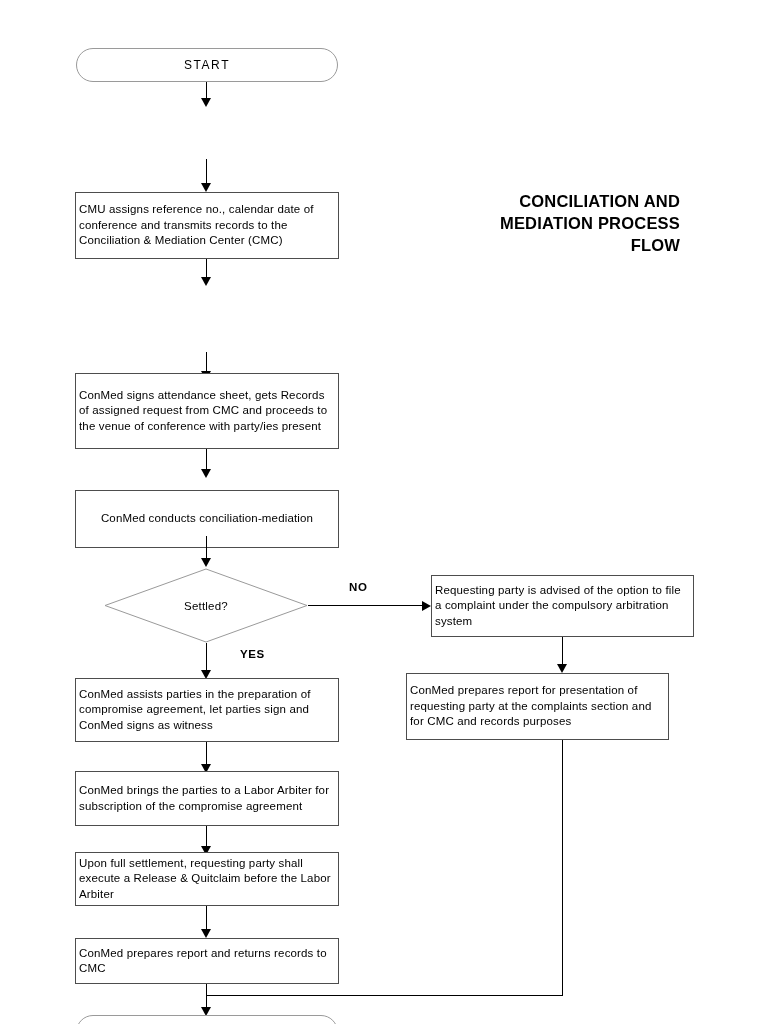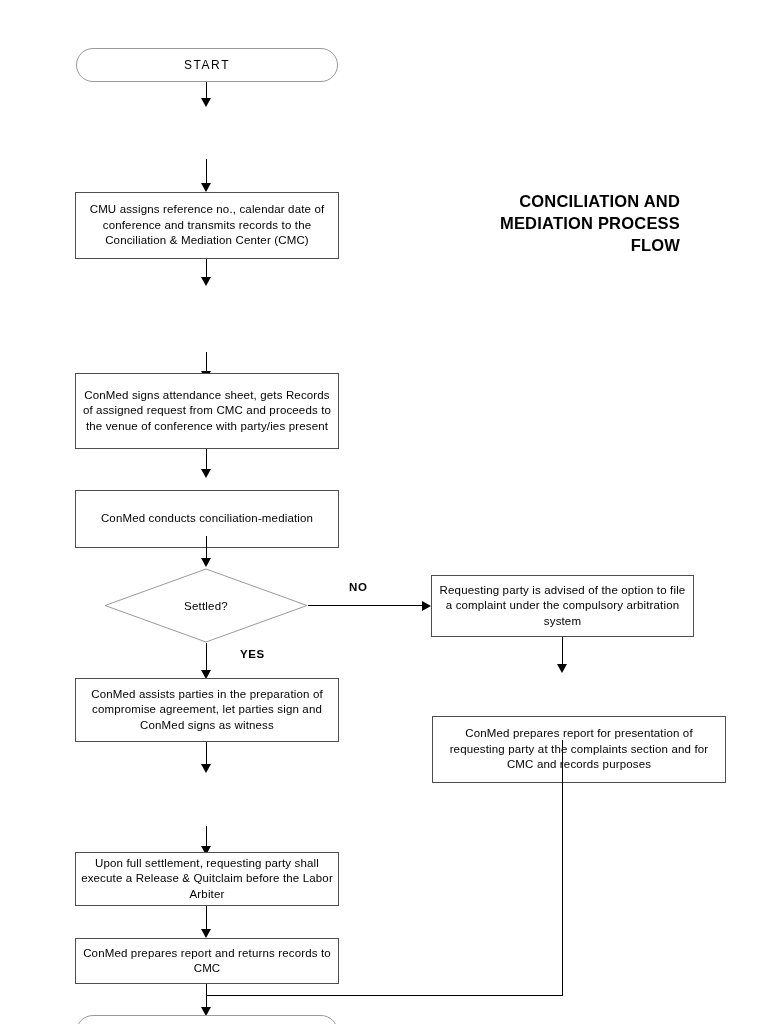--- a/index.html
+++ b/index.html
@@ -19,21 +19,20 @@
     overflow: hidden;
   }
 
   
   .node {
     position: absolute;
     box-sizing: border-box;
     display: flex;
     align-items: center;
     justify-content: center;
-    text-align: center;
     color: #000000;
     background: #ffffff;
   }
 
   .process {
     border: 1px solid #4d4d4d;
     font-size: 11.5px;
     line-height: 15.5px;
     letter-spacing: 0.15px;
     padding: 2px 3px;
@@ -181,34 +180,37 @@
   <div class="vline" style="left:206px; top:643px; height:30px;"></div>
   <div class="arrow-down" style="left:201px; top:670px;"></div>
 
   <div class="node process" style="left:431px; top:575px; width:263px; height:62px;">
     <span>Requesting party is advised of the option to file a complaint under the compulsory arbitration system</span>
   </div>
 
   <div class="vline" style="left:562px; top:637px; height:29px;"></div>
   <div class="arrow-down" style="left:557px; top:664px;"></div>
 
-  <div class="node process" style="left:432px; top:673px; width:294px; height:67px;margin-top:43px;">
+  <div class="node process" style="left:406px; top:673px; width:263px; height:67px;">
     <span>ConMed prepares report for presentation of requesting party at the complaints section and for CMC and records purposes</span>
   </div>
 
   <div class="vline" style="left:562px; top:740px; height:256px;"></div>
   <div class="hline" style="left:206px; top:995px; width:357px;"></div>
 
   <div class="node process" style="left:75px; top:678px; width:264px; height:64px;">
     <span>ConMed assists parties in the preparation  of compromise agreement, let parties sign and ConMed signs as witness</span>
   </div>
 
   <div class="vline" style="left:206px; top:742px; height:24px;"></div>
   <div class="arrow-down" style="left:201px; top:764px;"></div>
 
+  <div class="node process" style="left:75px; top:771px; width:264px; height:55px;">
+    <span>ConMed brings the parties to a Labor Arbiter for subscription of the compromise agreement</span>
+  </div>
 
   <div class="vline" style="left:206px; top:826px; height:24px;"></div>
   <div class="arrow-down" style="left:201px; top:846px;"></div>
 
   <div class="node process" style="left:75px; top:852px; width:264px; height:54px;">
     <span>Upon full settlement, requesting party shall execute a Release &amp; Quitclaim before the Labor Arbiter</span>
   </div>
 
   <div class="vline" style="left:206px; top:906px; height:26px;"></div>
   <div class="arrow-down" style="left:201px; top:929px;"></div>

